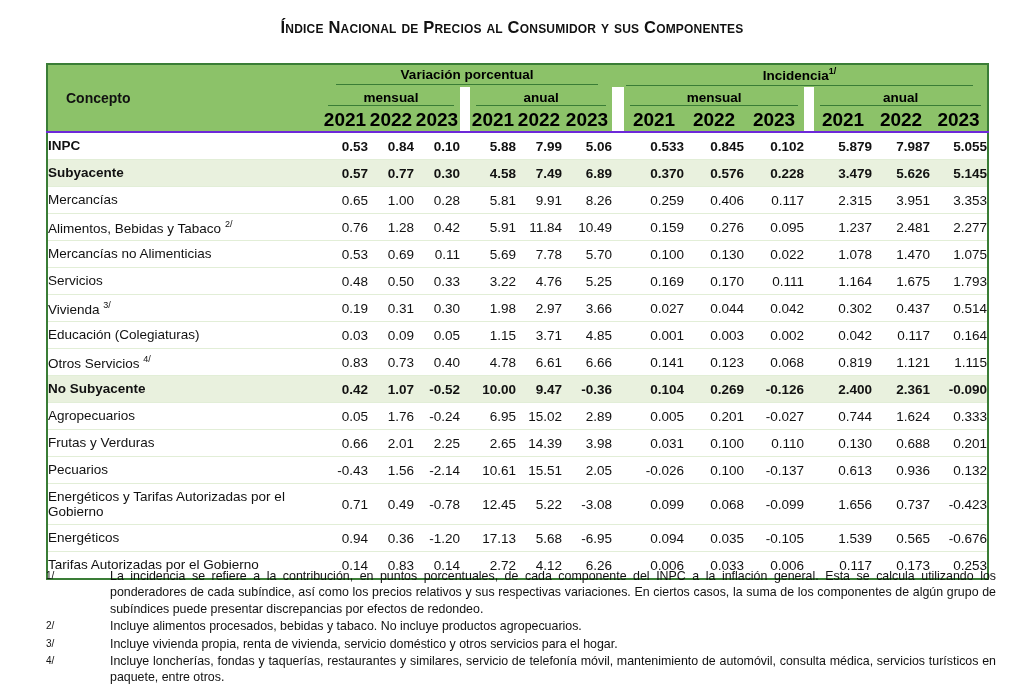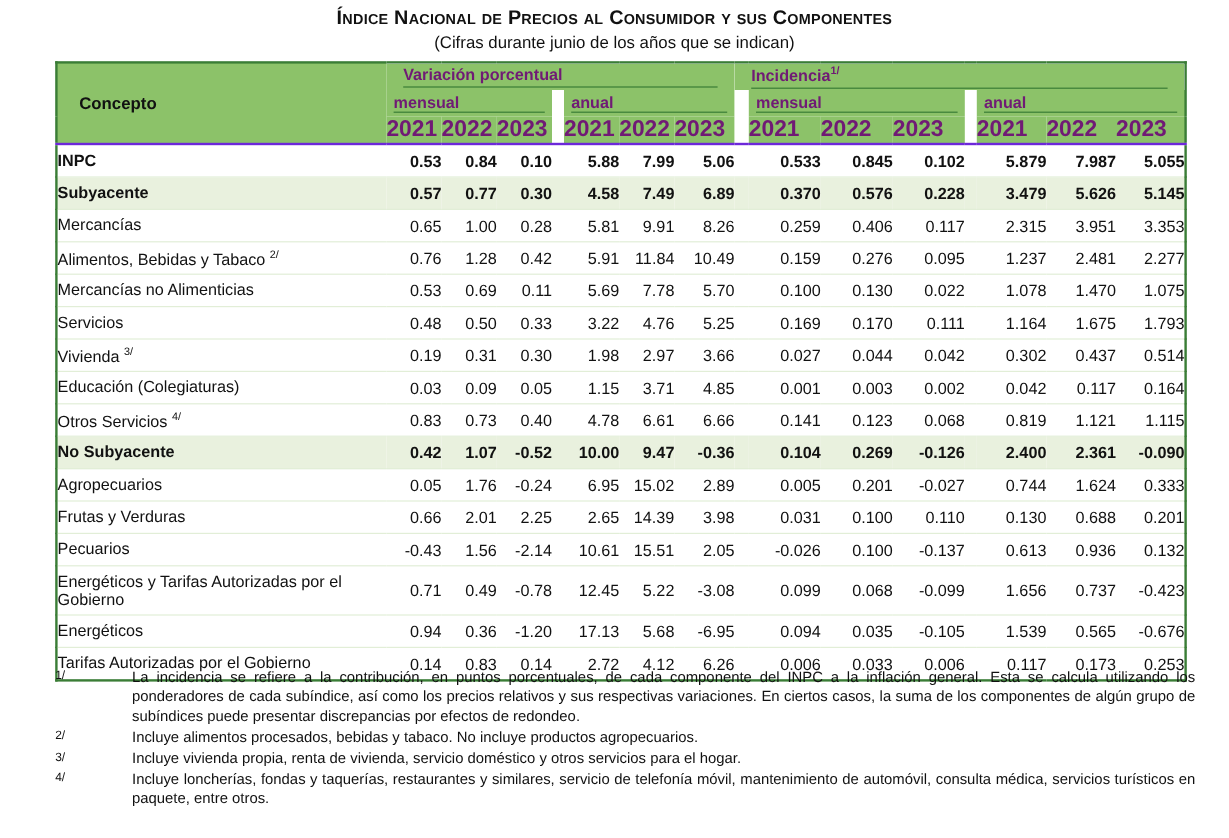--- a/index.html
+++ b/index.html
@@ -12,20 +12,21 @@
     height: 698px;
     font-family: "Liberation Sans", sans-serif;
     color: #111111;
     overflow: hidden;
   }
 
   .page {
     position: relative;
     width: 1024px;
     height: 560px;
+    margin-top: 12px;
   }
 
   
   .title-block {
     text-align: center;
     padding-top: 6px;
   }
   .doc-title {
     font-size: 16.5px;
     font-weight: bold;
@@ -55,22 +56,23 @@
     border: 2px solid #3a7d36;
   }
   table.inpc td, table.inpc th {
     padding: 0;
     vertical-align: middle;
   }
 
   
   .hdr {
     background: #8cc269;
-    color: #701a75;
+    color: #000000;
     font-weight: bold;
+    text-align: center;
     font-size: 13.5px;
   }
   .hdr-concepto {
     background: #8cc269;
     color: #111111;
     font-weight: bold;
     font-size: 14px;
     text-align: left;
     padding-left: 18px !important;
     vertical-align: middle;
@@ -169,21 +171,20 @@
     font-size: 12.8px;
   }
 </style>
 </head>
 <body>
 
 <div class="page">
 
   <div class="title-block">
     <div class="doc-title">Índice Nacional de Precios al Consumidor y sus Componentes</div>
-    <div class="doc-subtitle">(Cifras durante junio de los años que se indican)</div>
   </div>
 
   <div class="table-wrap">
     <table class="inpc">
       <colgroup>
         <col style="width:275px">
         <col style="width:46px">
           <col style="width:46px">
           <col style="width:46px">
         <col style="width:10px">

